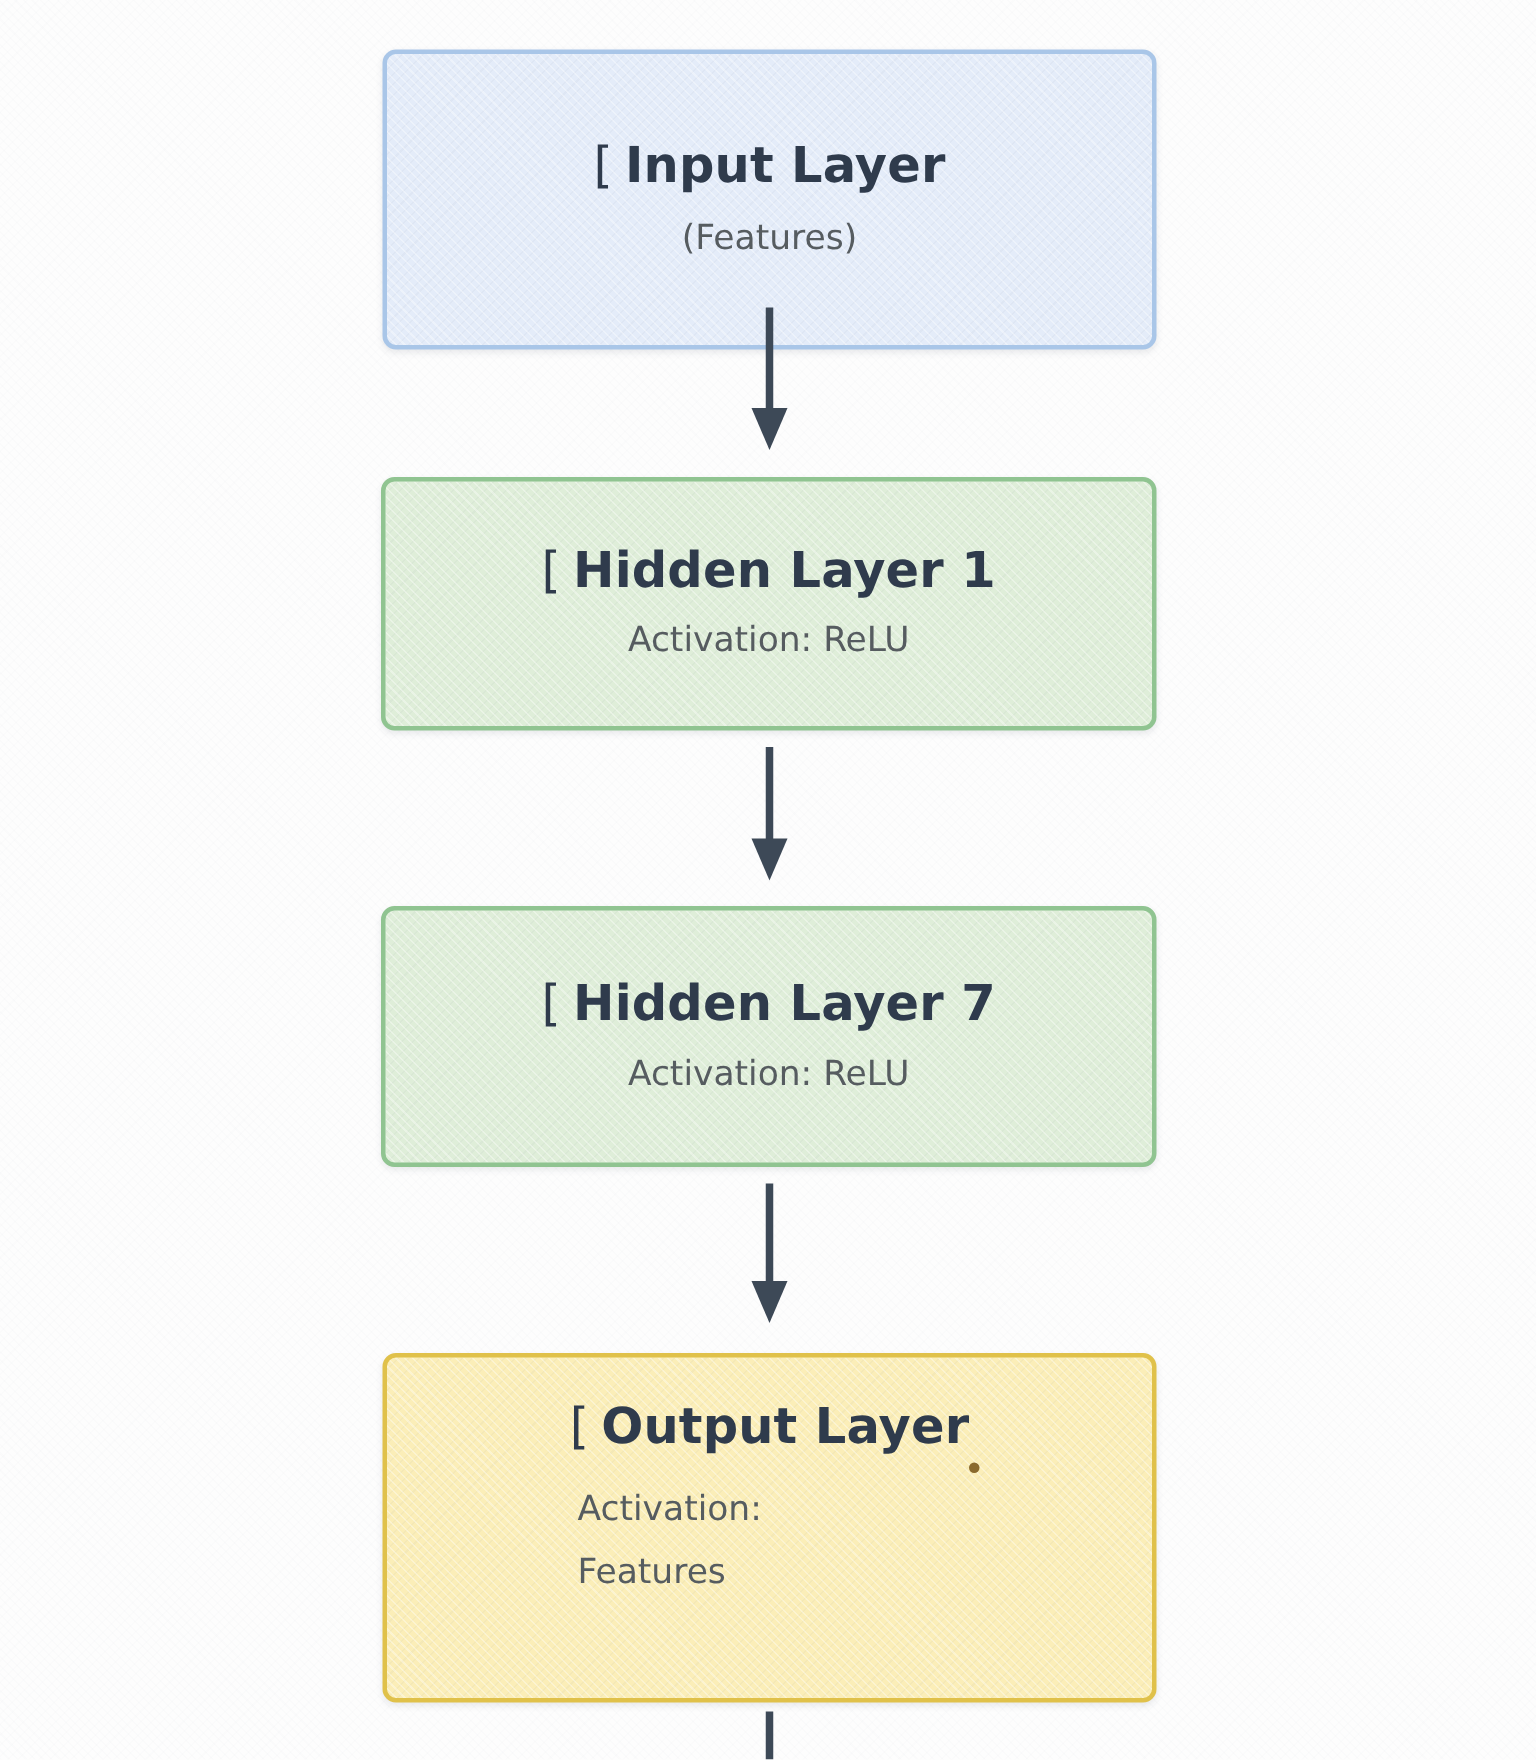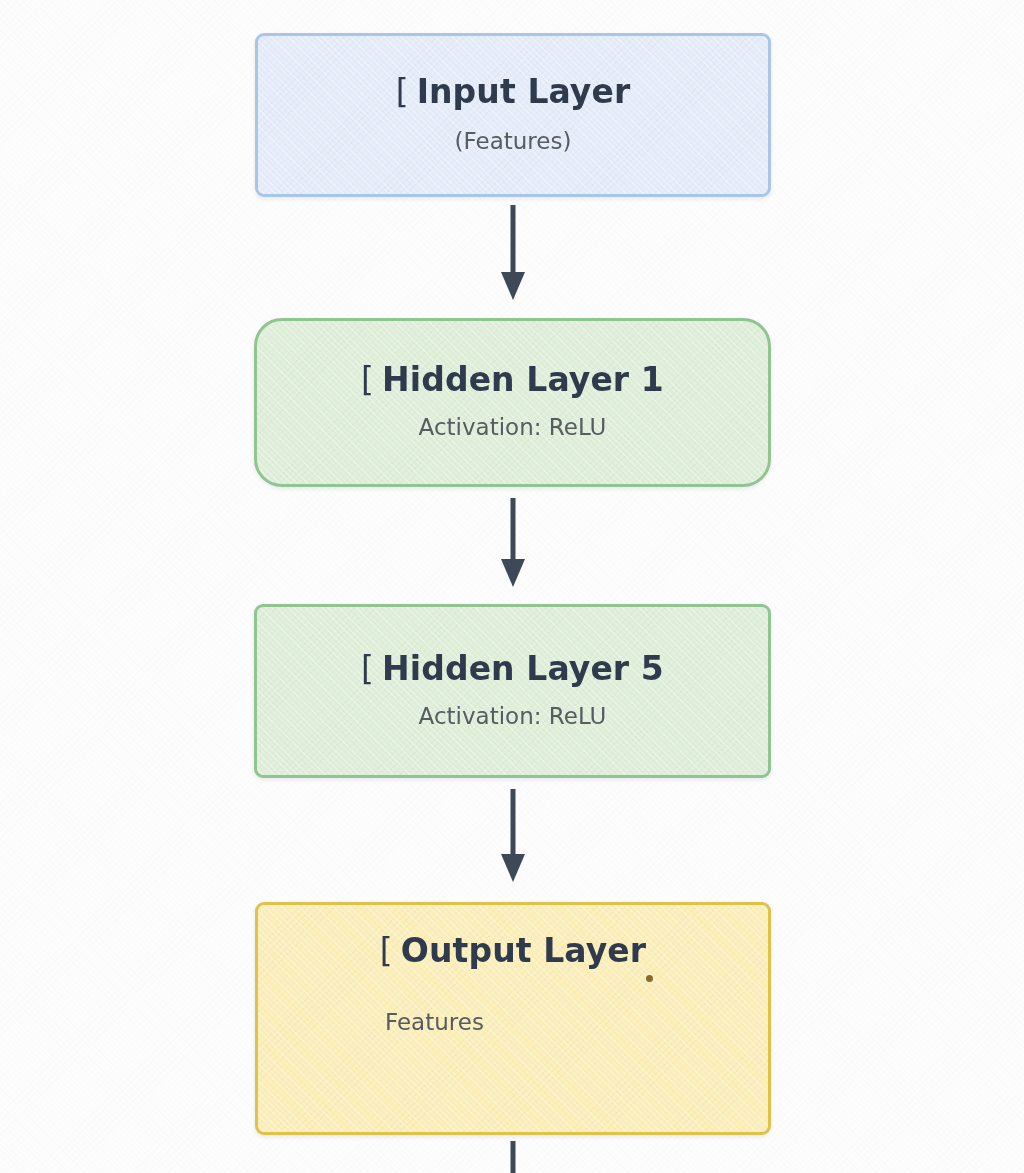--- a/index.html
+++ b/index.html
@@ -61,35 +61,34 @@
     font-weight: normal;
     color: #565c60;
     line-height: 1.3;
   }
 
   
   #node-input {
     left: 255px;
     top: 33px;
     width: 516px;
-    height: 164px;
+    height: 200px;
     background-color: #e4ecf9;
     border-color: #a9c6e8;
   }
   #node-input .title { margin-bottom: 16px; }
 
   
   #node-hidden1 {
     left: 254px;
     top: 318px;
     width: 517px;
     height: 169px;
     background-color: #dfeed9;
     border-color: #90c491;
-    border-radius: 28px;
   }
   #node-hidden1 .title { margin-bottom: 14px; }
 
   #node-hidden2 {
     left: 254px;
     top: 604px;
     width: 517px;
     height: 174px;
     background-color: #dfeed9;
     border-color: #90c491;
@@ -99,21 +98,20 @@
   
   #node-output {
     left: 255px;
     top: 902px;
     width: 516px;
     height: 233px;
     background-color: #fbeeb8;
     border-color: #e0c14a;
     justify-content: flex-start;
     padding-top: 28px;
-    gap: 16px;
   }
   #node-output .title {
     margin-bottom: 22px;
     position: relative;
   }
   
   #node-output .artifact-dot {
     position: absolute;
     width: 7px;
     height: 7px;
@@ -161,34 +159,35 @@
   </div>
 
   <div class="arrow">
     <svg width="1024" height="1173" viewBox="0 0 1024 1173" aria-hidden="true">
       <line x1="513" y1="498" x2="513" y2="562" stroke="#3d4957" stroke-width="5"></line>
       <polygon points="501,559 525,559 513,587" fill="#3d4957"></polygon>
     </svg>
   </div>
 
   <div class="node" id="node-hidden2">
-    <div class="title"><span class="glyph">[</span><span>Hidden Layer 5</span></div>
+    <div class="title"><span class="glyph">[</span><span>Hidden Layer 7</span></div>
     <div class="subtitle">Activation: ReLU</div>
   </div>
 
   <div class="arrow">
     <svg width="1024" height="1173" viewBox="0 0 1024 1173" aria-hidden="true">
       <line x1="513" y1="789" x2="513" y2="857" stroke="#3d4957" stroke-width="5"></line>
       <polygon points="501,854 525,854 513,882" fill="#3d4957"></polygon>
     </svg>
   </div>
 
   <div class="node" id="node-output">
     <div class="title"><span class="glyph">[</span><span>Output Layer</span><span class="artifact-dot"></span></div>
     <div class="subtitle-block">
+      <span class="subtitle">Activation:</span>
       <span class="subtitle">Features</span>
     </div>
   </div>
 
   <div class="arrow">
     <svg width="1024" height="1173" viewBox="0 0 1024 1173" aria-hidden="true">
       <line x1="513" y1="1141" x2="513" y2="1173" stroke="#3d4957" stroke-width="5"></line>
     </svg>
   </div>
 

